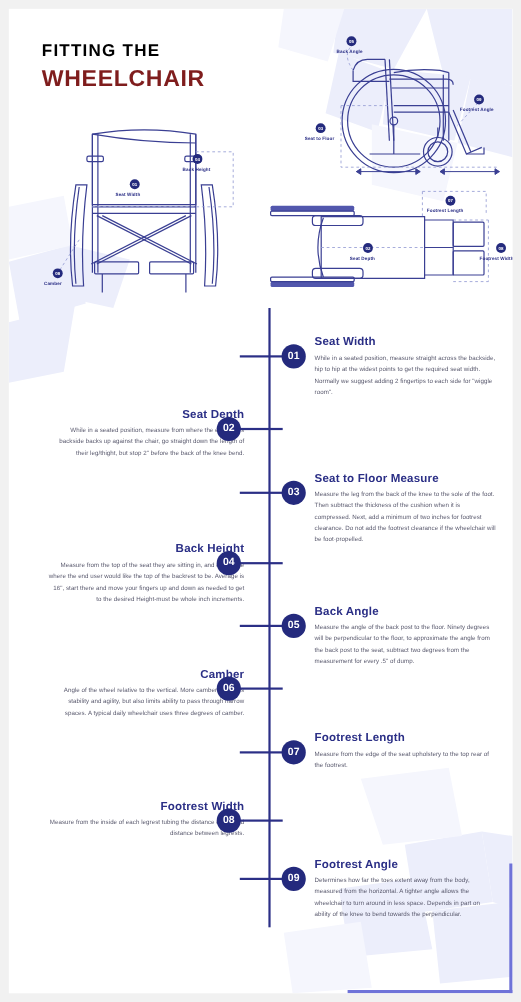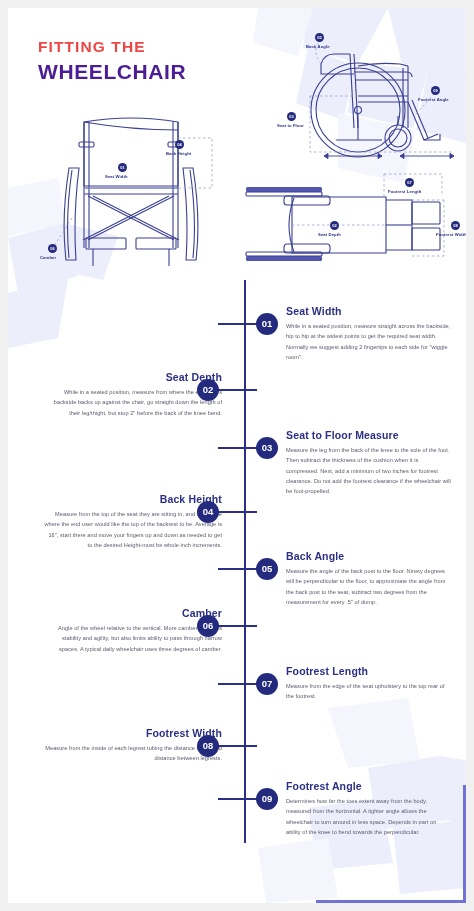--- a/index.html
+++ b/index.html
@@ -30,25 +30,25 @@
     right: 0; bottom: 0;
     width: 150px; height: 118px;
     border-right: 3px solid #6f73d8;
     border-bottom: 3px solid #6f73d8;
   }
 
   
   .header { position: absolute; left: 30px; top: 30px; }
   .title-small {
     font-size: 15.5px; font-weight: bold; letter-spacing: 1.1px;
-    color: #ef4444;
+    color: #000000;
   }
   .title-big {
     font-size: 21px; font-weight: bold; letter-spacing: 0.6px;
-    color: #4c1d95; margin-top: 4px;
+    color: #7f1d1d; margin-top: 4px;
   }
 
   
   .diagram { position: absolute; }
   #diagram-front { left: 28px; top: 100px; width: 190px; height: 170px; }
   #diagram-side  { left: 250px; top: 20px; width: 215px; height: 150px; }
   #diagram-top   { left: 228px; top: 162px; width: 232px; height: 112px; }
 
   .diagram svg { display: block; width: 100%; height: 100%; }
 

